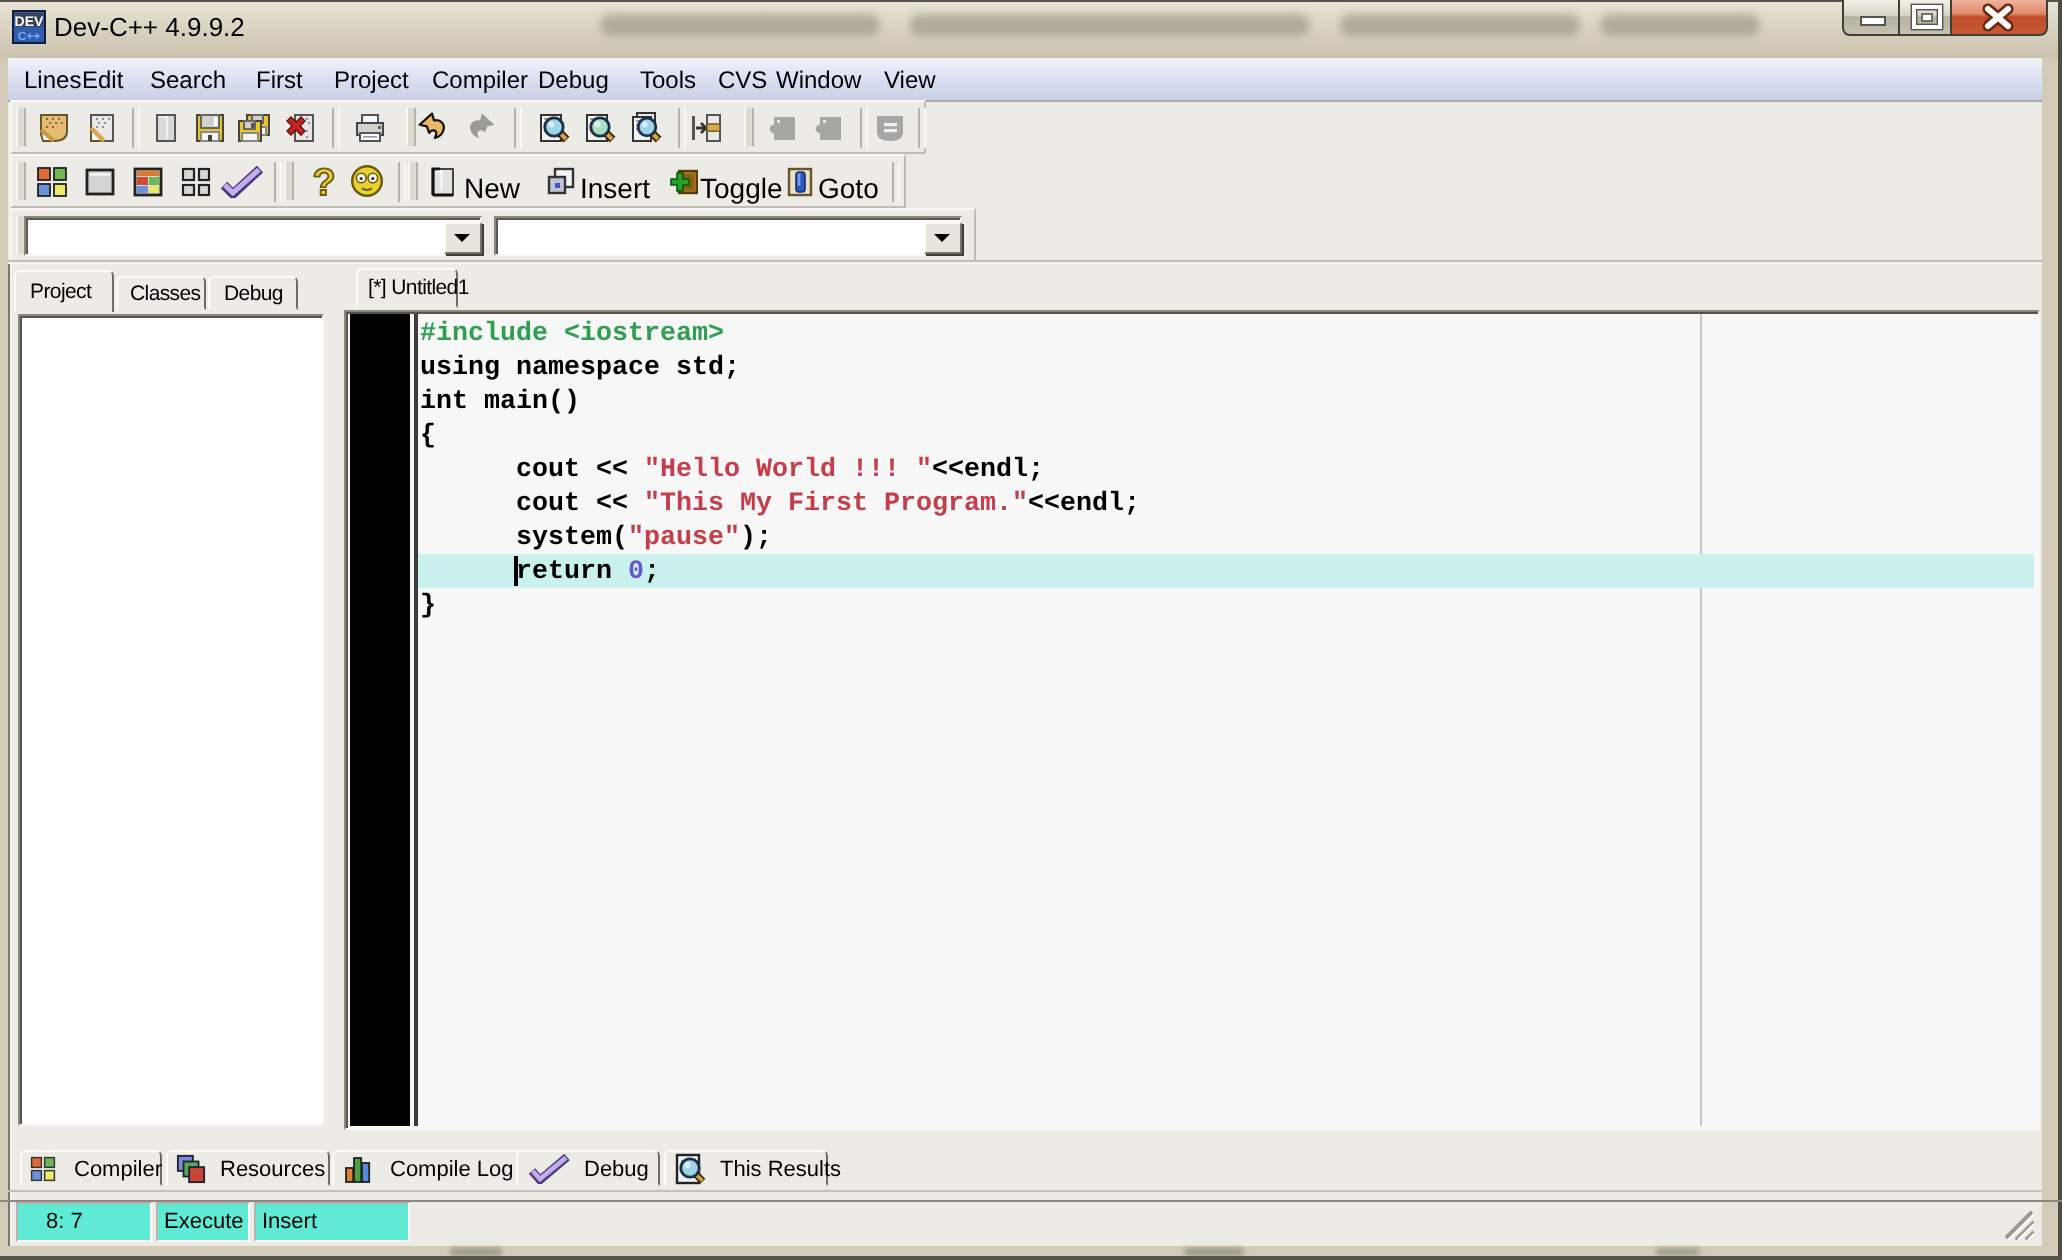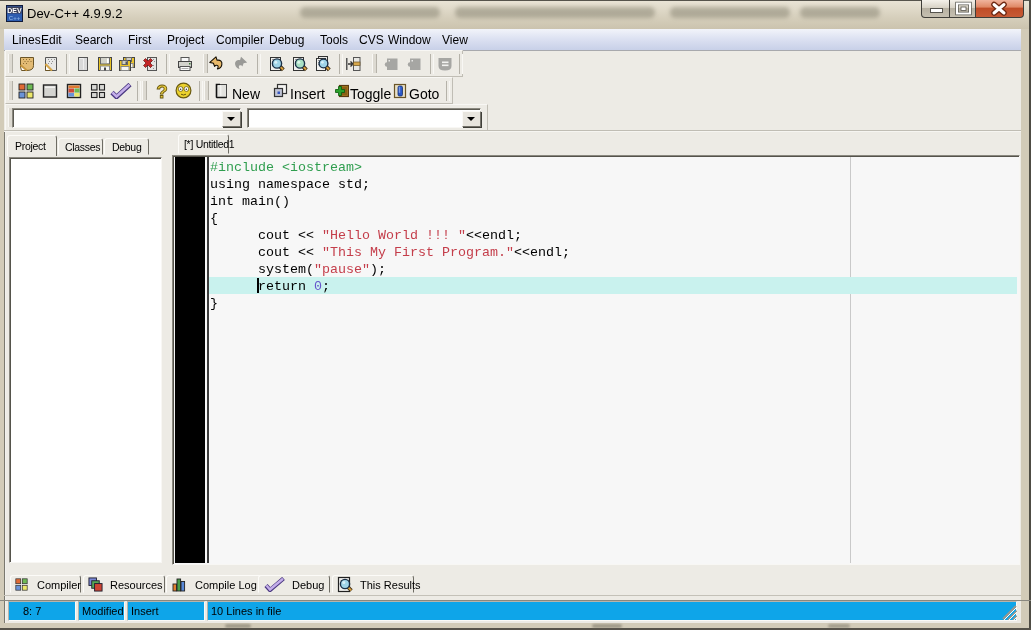--- a/index.html
+++ b/index.html
@@ -35,23 +35,23 @@
   
   .combo{position:absolute;top:108px;height:20px;background:#fff;border:1px solid;border-color:#8a887f #f8f7f4 #f8f7f4 #8a887f;box-shadow:inset 1px 1px 0 #5c5a52;box-sizing:border-box}
   .combobtn{position:absolute;top:2px;width:17px;height:14px;background:#e8e5de;border:1px solid;border-color:#fbfaf7 #74726a #74726a #fbfaf7;box-shadow:1px 1px 0 #3f3e38}
   .combobtn:after{content:"";position:absolute;left:4px;top:5px;border-left:4px solid transparent;border-right:4px solid transparent;border-top:4px solid #000}
   
   .tab{position:absolute;background:#edebe5;border:1px solid;border-color:#fcfbf8 #6e6c64 #edebe5 #fcfbf8;border-radius:3px 3px 0 0;box-sizing:border-box;font-size:10.5px;letter-spacing:-0.3px;color:#000;white-space:nowrap}
   .btab{position:absolute;top:575px;height:18px;background:#edebe5;border:1px solid;border-color:#fcfbf8 #6e6c64 #edebe5 #fcfbf8;border-radius:3px 3px 0 0;box-sizing:border-box;font-size:11px;color:#000;white-space:nowrap}
   
   .sunken{position:absolute;border:1px solid;border-color:#8a887f #f8f7f4 #f8f7f4 #8a887f;box-shadow:inset 1px 1px 0 #55534b;background:#fff;box-sizing:border-box}
   
-  #editor-text{position:absolute;font-family:"Liberation Mono",monospace;font-size:13.34px;font-weight:normal;line-height:17px;white-space:pre}
-  
-  .statbox{position:absolute;top:601px;height:20px;border:1px solid;border-color:#b7b4ab #fbfaf7 #fbfaf7 #b7b4ab;background:#0ea5e9;box-sizing:border-box;font-size:11px;color:#000}
+  #editor-text{position:absolute;font-family:"Liberation Mono",monospace;font-size:13.34px;font-weight:bold;line-height:17px;white-space:pre}
+  
+  .statbox{position:absolute;top:601px;height:20px;border:1px solid;border-color:#b7b4ab #fbfaf7 #fbfaf7 #b7b4ab;background:#5eead4;box-sizing:border-box;font-size:11px;color:#000}
 </style>
 </head>
 <body>
 <div id="win">
   <div class="abs" id="titlebar"></div>
   <div class="abs" id="topline"></div>
 
   <div class="abs smudge" style="left:300px;top:7px;width:140px;height:11px"></div>
   <div class="abs smudge" style="left:455px;top:7px;width:200px;height:11px"></div>
   <div class="abs smudge" style="left:670px;top:7px;width:120px;height:11px"></div>
@@ -414,27 +414,24 @@
         <circle cx="8" cy="8" r="4.6" fill="#9fd4e8" stroke="#1a3048" stroke-width="1.4"></circle>
         <circle cx="6.8" cy="6.6" r="1.5" fill="#d8f0f8"></circle>
       </svg>
     <span style="position:absolute;left:27px;top:3px">This Results</span>
   </div>
 
   <div class="abs statbox" style="left:8px;width:68px">
       <span style="position:absolute;left:14px;top:3px">8: 7</span>
     </div>
   <div class="abs statbox" style="left:78px;width:47px">
-      <span style="position:absolute;left:3px;top:3px">Modified</span>
+      <span style="position:absolute;left:3px;top:3px">Execute</span>
     </div>
   <div class="abs statbox" style="left:127px;width:78px">
       <span style="position:absolute;left:3px;top:3px">Insert</span>
-    </div>
-  <div class="abs statbox" style="left:207px;width:810px">
-      <span style="position:absolute;left:3px;top:3px">10 Lines in file</span>
     </div>
   <div class="abs" style="left:0;top:600px;width:1031px;height:1px;background:#8a8880"></div>
   <svg class="abs" style="left:1002px;top:605px" width="15" height="15" viewBox="0 0 15 15">
     <g stroke="#9a988e" stroke-width="2">
         <path d="M14 1 L1 14"></path>
         <path d="M15 6 L6 15"></path>
         <path d="M15 11 L11 15"></path>
       </g>
     <g stroke="#fcfbf8" stroke-width="1">
         <path d="M15 2 L2 15"></path>

